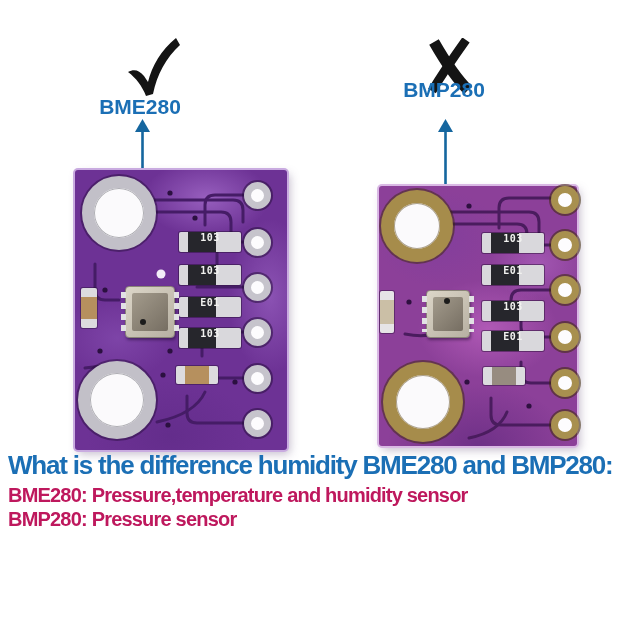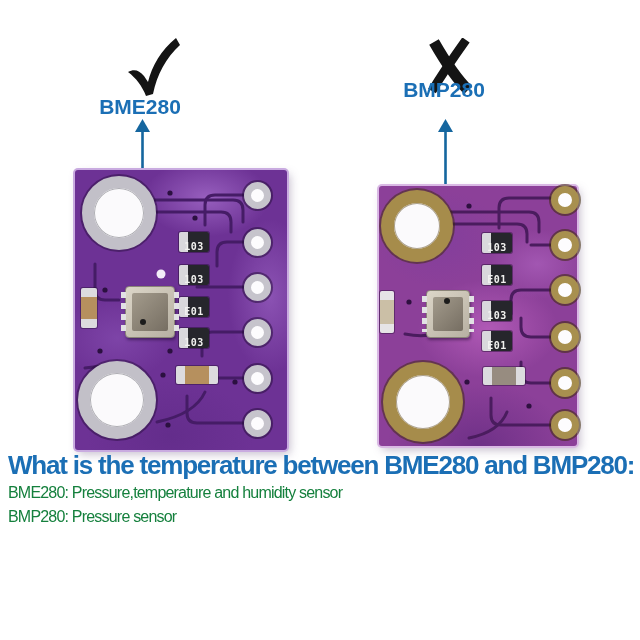--- a/index.html
+++ b/index.html
@@ -39,24 +39,24 @@
     box-shadow:0 0 0 2px rgba(35,12,55,.45), inset 0 0 0 1px rgba(60,60,70,.40);}
   .hole.gold{border:13px solid #A68C4B;
     box-shadow:0 0 0 2px rgba(60,40,10,.50), inset 0 0 0 1px rgba(90,70,30,.50);}
 
   .pad{position:absolute;border-radius:50%;background:#FDFCFE;}
   .pad.silver{width:13px;height:13px;border:7px solid #C6C4CC;
     box-shadow:0 0 0 2px rgba(35,12,55,.50);}
   .pad.gold{width:14px;height:14px;border:7px solid #A8904F;
     box-shadow:0 0 0 2px rgba(60,40,10,.55);}
 
-  .res{position:absolute;width:30px;height:20px;border-radius:2px;
+  .res{position:absolute;width:62px;height:20px;border-radius:2px;
     background:linear-gradient(90deg,#D9D8DC 0 9px,#26262C 9px 37px,#D9D8DC 37px);
     box-shadow:0 0 0 1px rgba(30,10,45,.45);
-    display:flex;align-items:flex-end;justify-content:center;}
+    display:flex;align-items:flex-start;justify-content:center;}
   .res span{color:#F2F2F0;font-size:10px;font-weight:700;
     font-family:"DejaVu Sans Mono",monospace;letter-spacing:.5px;}
 
   .cap{position:absolute;border-radius:2px;box-shadow:0 0 0 1px rgba(30,10,45,.40);}
   .cap.h-tan {background:linear-gradient(90deg,#DCDBDE 0 9px,#B6905E 9px 33px,#DCDBDE 33px);}
   .cap.h-gray{background:linear-gradient(90deg,#DCDBDE 0 9px,#978C80 9px 33px,#DCDBDE 33px);}
   .cap.v-tan {background:linear-gradient(180deg,#DCDBDE 0 9px,#B6905E 9px 31px,#DCDBDE 31px);}
   .cap.v-white{background:linear-gradient(180deg,#E6E4E6 0 9px,#CBBFA6 9px 33px,#E6E4E6 33px);}
 
   .chip{position:absolute;border-radius:4px;
@@ -66,21 +66,21 @@
     background:linear-gradient(135deg,#A39B8C,#766E62);}
   .vent{position:absolute;width:6px;height:6px;border-radius:50%;background:#1C1C1C;}
   .pins{position:absolute;width:5px;top:5px;bottom:5px;
     background:repeating-linear-gradient(180deg,#E2E1E4 0 6px,rgba(0,0,0,0) 6px 11px);}
   .pins.l{left:-5px}.pins.r{right:-5px}
 
   
   .footer-title{position:absolute;left:8px;top:450px;white-space:nowrap;
     color:#1B6FB5;font-size:26px;font-weight:700;letter-spacing:-1.2px;}
   .footer-line{position:absolute;left:8px;white-space:nowrap;
-    color:#15803d;font-size:16px;font-weight:400;letter-spacing:-0.8px;}
+    color:#be185d;font-size:20px;font-weight:700;letter-spacing:-0.8px;}
 </style>
 </head>
 <body>
 
 <svg class="abs" style="left:126px;top:36px" width="54" height="62" viewBox="0 0 54 62">
   <path fill="#141414" d="M2,36 C8,33 13,34 18,40 L22,46 C26,30 35,14 50,2 L54,9
            C40,22 31,38 27,58 L20,60 C16,50 10,42 2,36 Z"></path>
 </svg>
 
 <div class="abs sensor-label" style="left:95px;top:95px">BME280</div>
@@ -217,15 +217,15 @@
   <div class="cap v-white" style="left:1px;top:105px;width:14px;height:42px"></div>
 
   <div class="chip" style="left:47px;top:104px;width:42px;height:46px">
     <div class="pins l"></div>
     <div class="pins r"></div>
     <div class="chip-inner"></div>
     <div class="vent" style="left:17px;top:7px"></div>
   </div>
 </div>
 
-<div class="footer-title">What is the temperature between BME280 and BMP280:</div>
+<div class="footer-title">What is the difference humidity BME280 and BMP280:</div>
 <div class="footer-line" style="top:484px">BME280: Pressure,temperature and humidity sensor</div>
 <div class="footer-line" style="top:508px">BMP280: Pressure sensor</div>
 
 </body></html>

